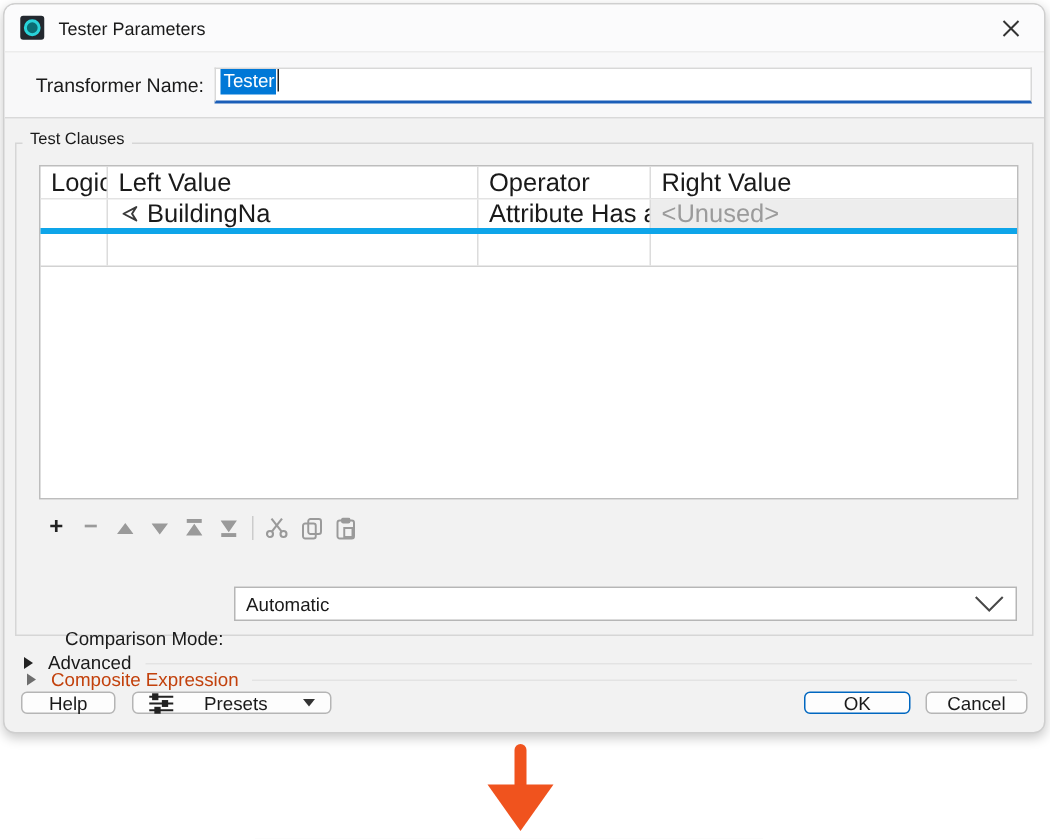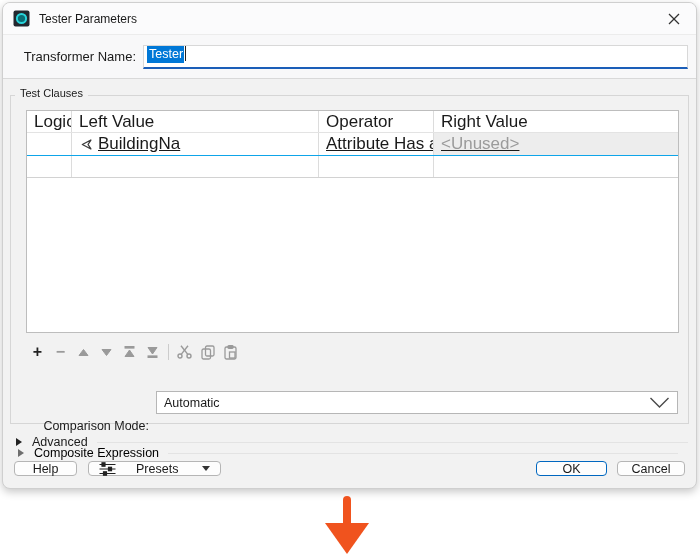--- a/index.html
+++ b/index.html
@@ -29,21 +29,21 @@
   
   .groupbox { position:relative; margin:16px 7px 0 7px; border:1px solid #d6d6d6; height:329px; padding:14px 9px 0 15px; }
   .group-label { position:absolute; top:-9px; left:4px; background:#f2f2f2; padding:0 5px; font-size:11px; }
 
   
   .tc-table { background:#fff; border:1px solid #bdbdbd; height:223px; display:flex; flex-direction:column; font-size:17px; }
   .tc-row { display:grid; grid-template-columns:45px 247px 115px 1fr; flex:none; }
   .tc-cell { padding:2px 4px 2px 7px; border-right:1px solid #dcdcdc; overflow:hidden; white-space:nowrap; display:flex; align-items:center; gap:5px; }
   .tc-cell:last-child { border-right:none; }
   .tc-head { height:22px; border-bottom:1px solid #e3e3e3; }
-  .tc-r1 { height:23px; border-bottom:1px solid #0ea5e9;text-decoration:underline; }
+  .tc-r1 { height:23px; border-bottom:4px solid #0ea5e9; }
   .tc-r2 { height:22px; border-bottom:1px solid #d2d2d2; }
   .cell-unused { background:#ededed; color:#9b9b9b; }
   .tc-filler { flex:1; }
   .attr-icon svg { width:14px; height:13px; display:block; }
 
   
   .toolbar { display:flex; align-items:center; margin:8px 0 0 0; height:22px; gap:0; }
   .tb-btn { width:23px; height:22px; display:flex; align-items:center; justify-content:center; }
   .tb-sep { width:1px; height:16px; background:#cccccc; margin:0 4px; }
   .glyph-plus { font-size:16px; color:#222; font-weight:bold; line-height:1; }
@@ -52,21 +52,21 @@
   .gray-icon { fill:#9a9a9a; stroke:#9a9a9a; }
 
   
   .cmp-row { display:flex; align-items:center; margin:9px 1px 0 0; }
   .cmp-label { width:130px; text-align:right; padding-right:7px; font-size:12.5px; flex:none;margin-top:47px; }
   .cmp-select { flex:1; height:23px; background:#fff; border:1px solid #b6b6b6; display:flex; align-items:center; padding:0 7px; font-size:12.5px; }
   .cmp-chevron { margin-left:auto; }
   .cmp-chevron svg { width:21px; height:13px; display:block; }
 
   
-  .composite-row { display:flex; align-items:center; margin:13px 1px 0 -8px; color:#000000; font-size:12.5px; }
+  .composite-row { display:flex; align-items:center; margin:13px 1px 0 -8px; color:#c2410c; font-size:12.5px; }
   .tri { width:0; height:0; border-top:4px solid transparent; border-bottom:4px solid transparent; border-left:6px solid #6e6e6e; margin-right:10px; flex:none; }
   .tri-dark { border-left-color:#222; }
   .faint-line { flex:1; height:1px; background:#e3e3e3; margin-left:9px; }
 
   
   .advanced-row { display:flex; align-items:center; margin:11px 8px 0 13px; font-size:12.5px; color:#1a1a1a; }
 
   
   .footer { position:absolute; left:0; right:0; bottom:0; height:39px; display:flex; align-items:center; padding:0 11px; }
   .btn { height:15px; background:#fdfdfd; border:1px solid #b5b5b5; border-radius:4px; font-size:12.5px; display:flex; align-items:center; justify-content:center; color:#1a1a1a; }

